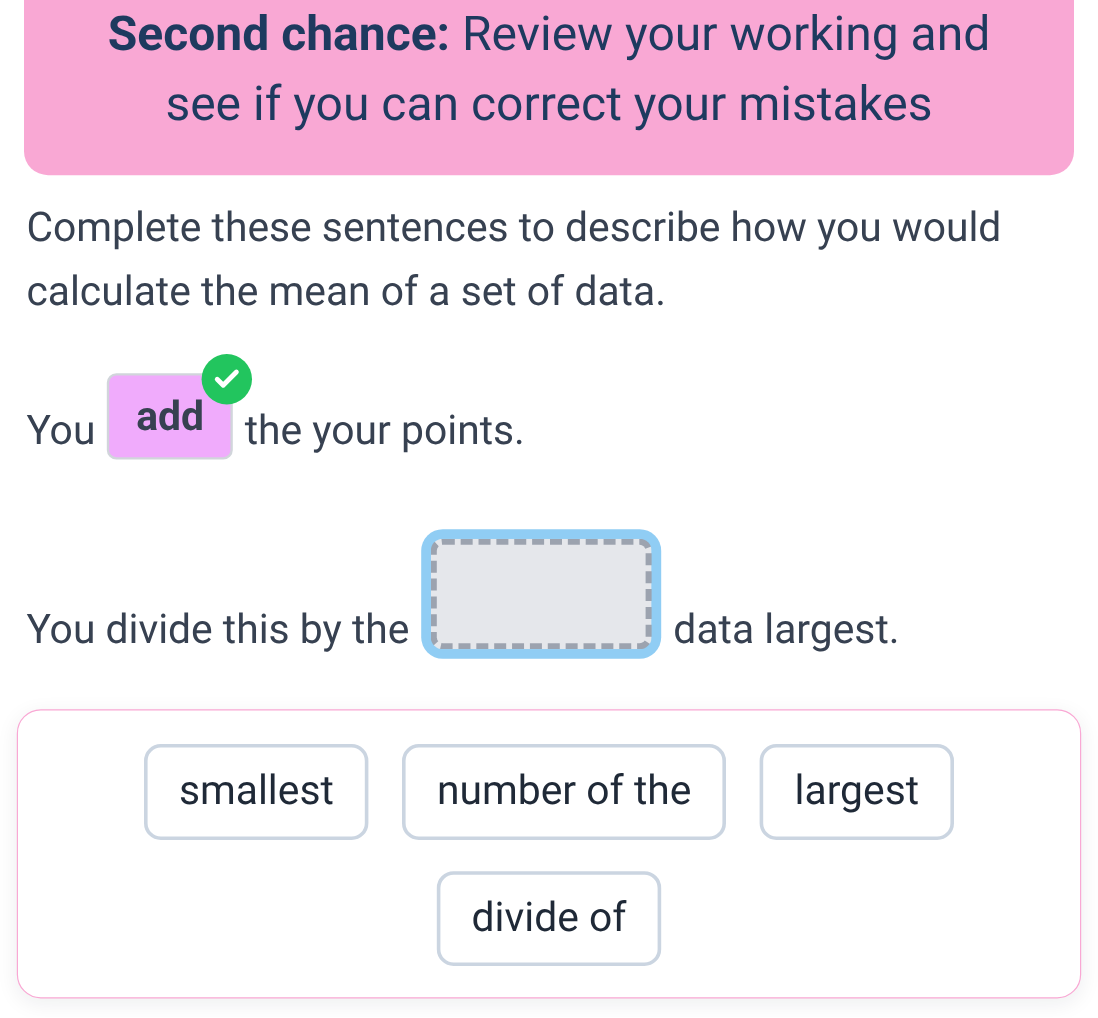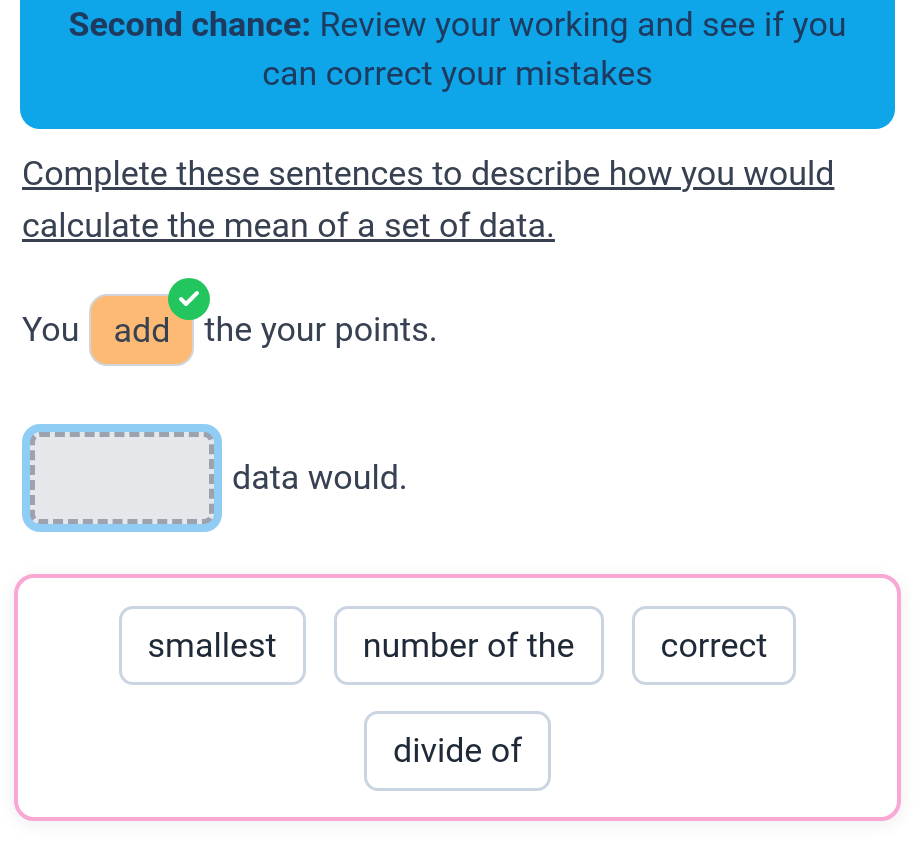--- a/index.html
+++ b/index.html
@@ -9,65 +9,65 @@
     }
     body {
       font-family: -apple-system, BlinkMacSystemFont, "Segoe UI", Roboto, Helvetica, Arial, sans-serif;
       background: #ffffff;
       width: 915px;
       height: 848px;
       overflow: hidden;
       color: #374151;
     }
     .banner {
-      background: #0ea5e9;
+      background: #f9a8d4;
       border-radius: 0 0 20px 20px;
       margin: 0 20px;
       padding: 0 40px 30px 40px;
       text-align: center;
-      font-size: 34px;
+      font-size: 40px;
       line-height: 1.45;
       color: #1e3a5f;
     }
     .banner .bold {
       font-weight: 700;
     }
     .content {
       padding: 18px 22px 0 22px;
     }
     .instruction {
       font-size: 34px;
       line-height: 1.55;
       color: #374151;
       margin-bottom: 42px;
-      text-decoration: underline;
     }
     .sentence-row {
       display: flex;
-      align-items: center;
+      align-items: flex-end;
       flex-wrap: wrap;
       gap: 10px;
       font-size: 34px;
       color: #374151;
       margin-bottom: 58px;
     }
     .sentence-text {
       line-height: 1.4;
     }
     .filled-blank {
       position: relative;
       border: 2px solid #d1d5db;
-      border-radius: 18px;
+      border-radius: 8px;
       padding: 14px 22px;
       font-size: 34px;
       color: #374151;
-      background: #fdba74;
+      background: #f0abfc;
       display: inline-flex;
       align-items: center;
       justify-content: center;
+      font-weight: bold;
     }
     .check-badge {
       position: absolute;
       top: -18px;
       right: -18px;
       width: 42px;
       height: 42px;
       border-radius: 50%;
       background: #22c55e;
       display: flex;
@@ -89,21 +89,21 @@
       align-items: stretch;
     }
     .empty-blank-inner {
       flex: 1;
       background: #e5e7eb;
       border: 5px dashed #9ca3af;
       border-radius: 10px;
     }
     .options-panel {
       margin: 0 14px;
-      border: 4px solid #f9a8d4;
+      border: 1px solid #f9a8d4;
       border-radius: 20px;
       background: #ffffff;
       box-shadow: 0 4px 18px rgba(15, 23, 42, 0.07);
       padding: 28px 40px 26px 40px;
     }
     .options-row {
       display: flex;
       justify-content: center;
       gap: 28px;
       flex-wrap: wrap;
@@ -140,29 +140,30 @@
       <span class="check-badge">
         <svg viewBox="0 0 24 24" fill="none" stroke="#ffffff" stroke-width="4" stroke-linecap="round" stroke-linejoin="round">
           <polyline points="4 12 9 17 20 6"></polyline>
         </svg>
       </span>
     </span>
     <span class="sentence-text">the your points.</span>
   </div>
 
   <div class="sentence-row" style="margin-bottom:42px;">
+    <span class="sentence-text">You divide this by the</span>
     <span class="empty-blank">
       <span class="empty-blank-inner"></span>
     </span>
-    <span class="sentence-text">data would.</span>
+    <span class="sentence-text">data largest.</span>
   </div>
 </div>
 
 <div class="options-panel">
   <div class="options-row">
     <div class="option-chip">smallest</div>
     <div class="option-chip">number of the</div>
-    <div class="option-chip">correct</div>
+    <div class="option-chip">largest</div>
   </div>
   <div class="options-row">
     <div class="option-chip">divide of</div>
   </div>
 </div>
 
 </body></html>

